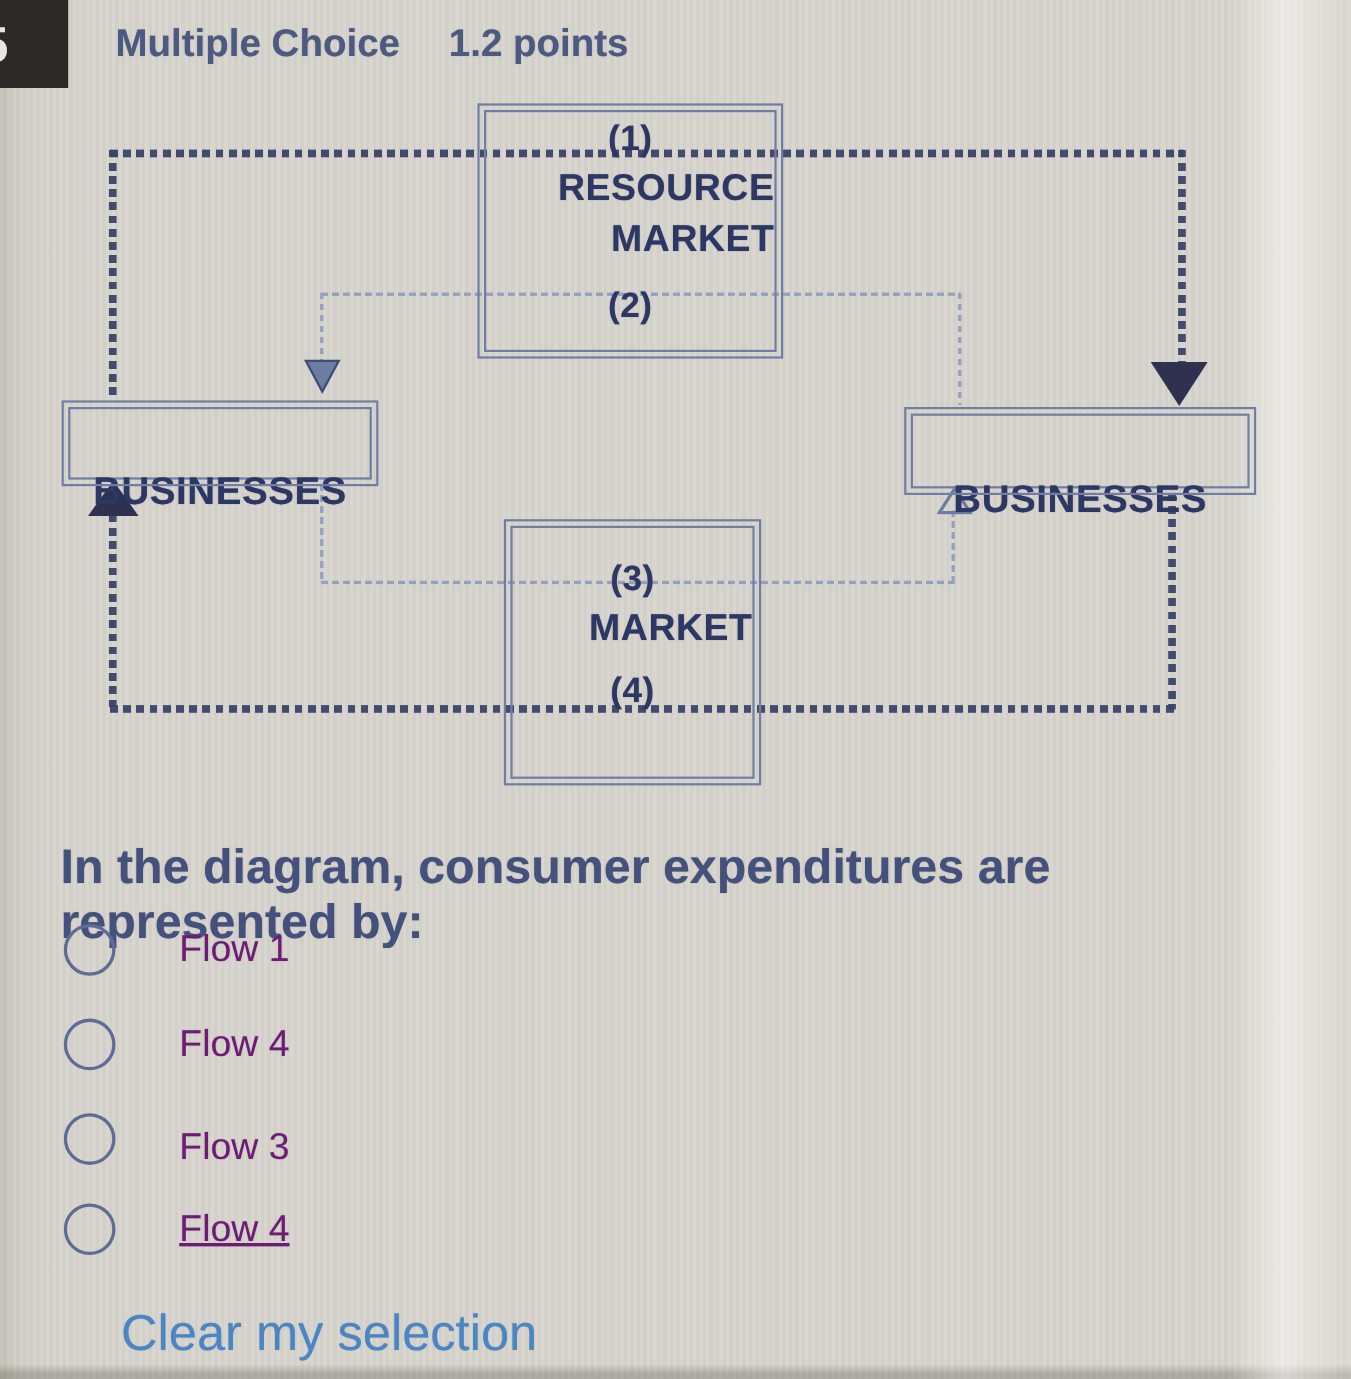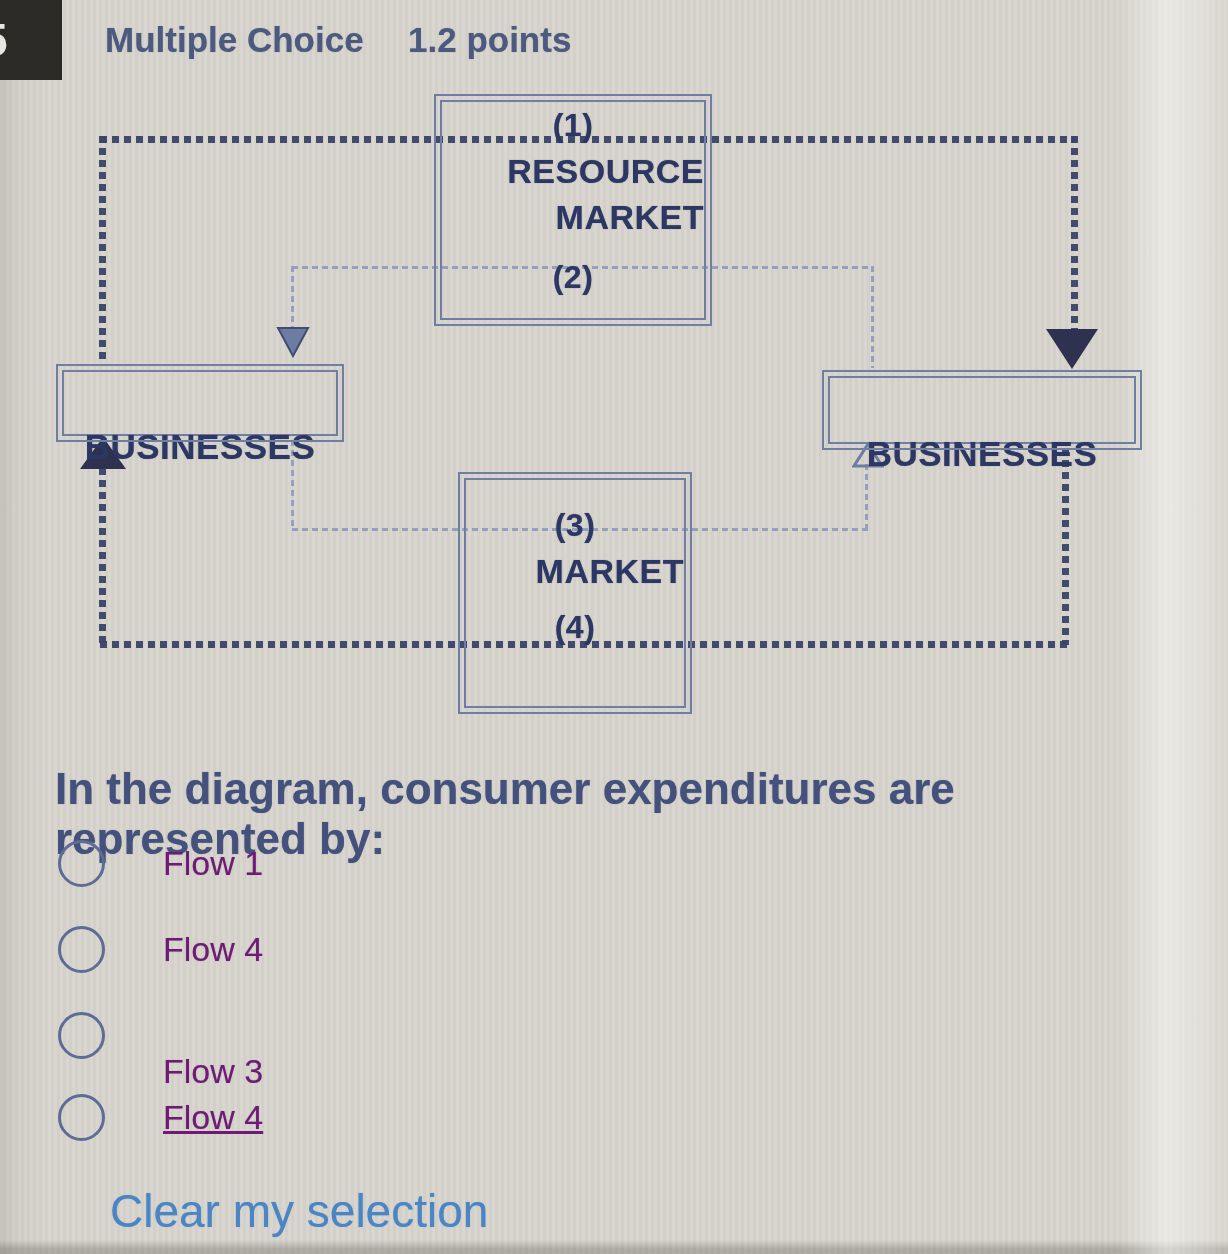--- a/index.html
+++ b/index.html
@@ -140,18 +140,18 @@
 
 <div class="abs prompt">In the diagram, consumer expenditures are represented by:</div>
 
 <div class="abs opt-circle" style="left:58px;top:840px;"></div>
 <div class="abs opt-label" style="top:840px;">Flow 1</div>
 
 <div class="abs opt-circle" style="left:58px;top:926px;"></div>
 <div class="abs opt-label" style="top:926px;">Flow 4</div>
 
 <div class="abs opt-circle" style="left:58px;top:1012px;"></div>
-<div class="abs opt-label" style="top:1048px;">Flow 3</div>
+<div class="abs opt-label" style="top:1020px;">Flow 3</div>
 
 <div class="abs opt-circle" style="left:58px;top:1094px;"></div>
 <div class="abs opt-label" style="top:1094px;text-decoration:underline;">Flow 4</div>
 
 <div class="abs clear-link">Clear my selection</div>
 
 </body></html>

